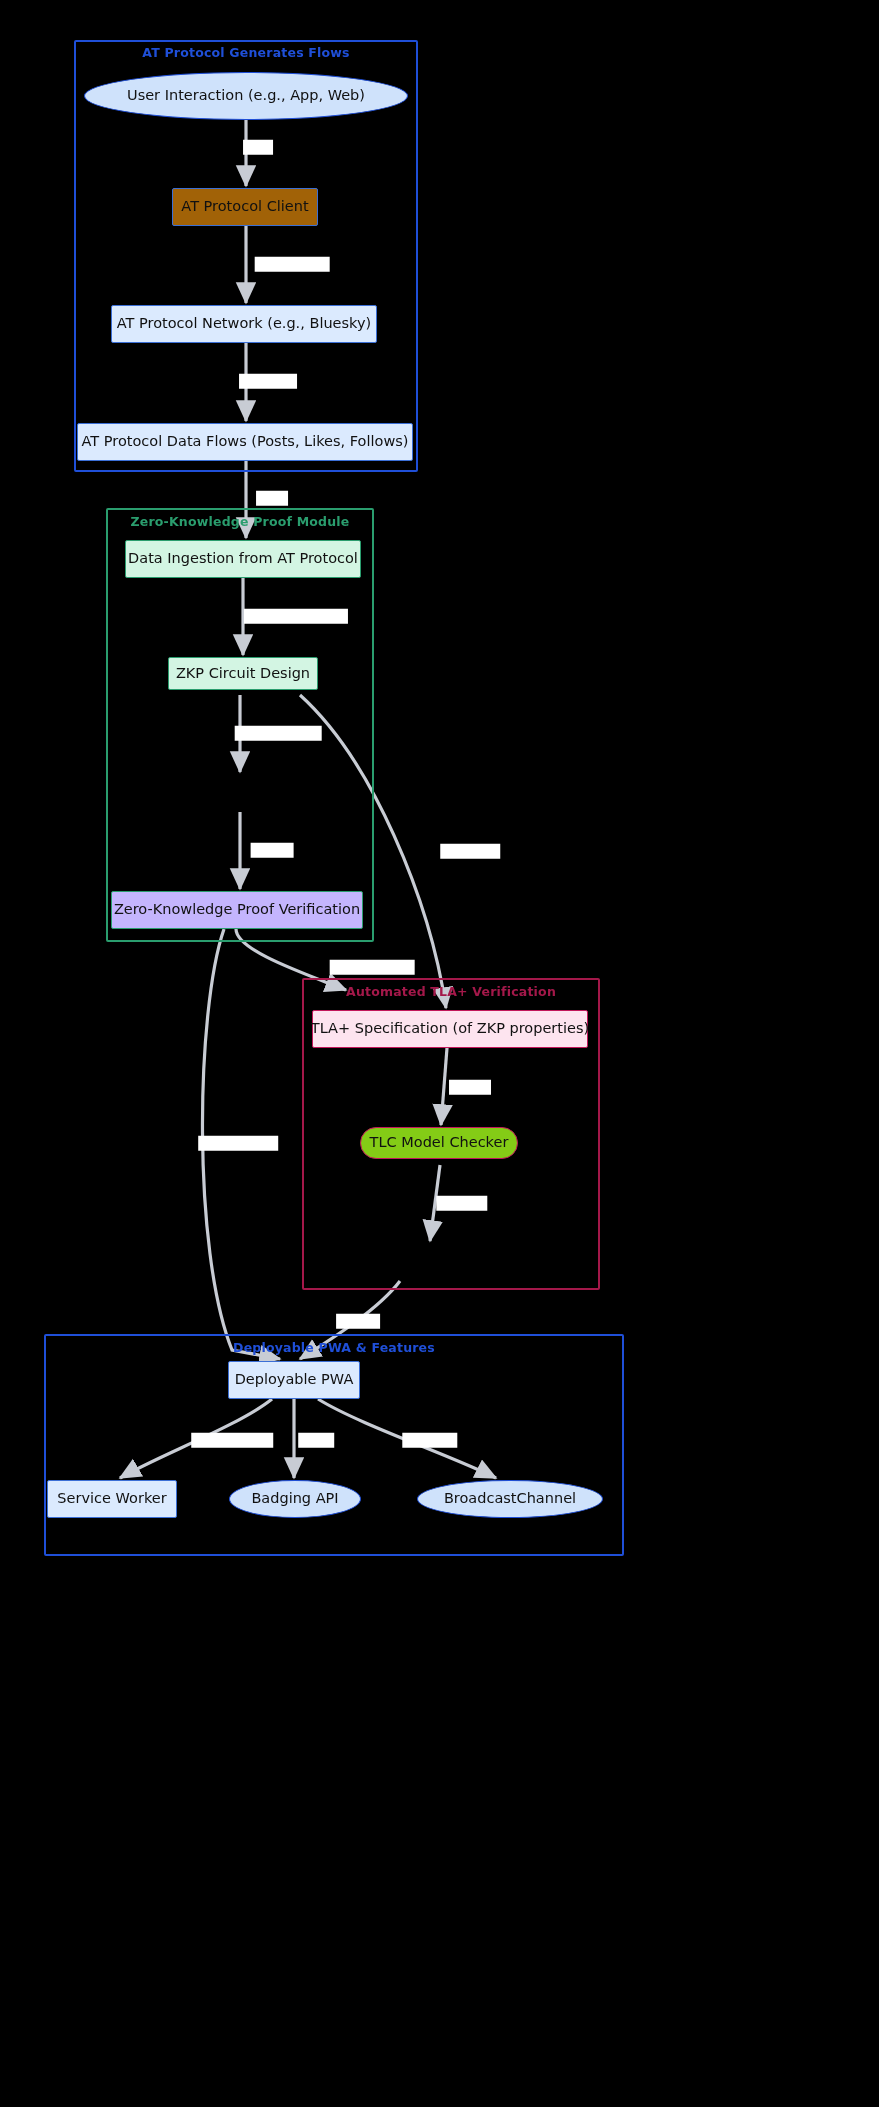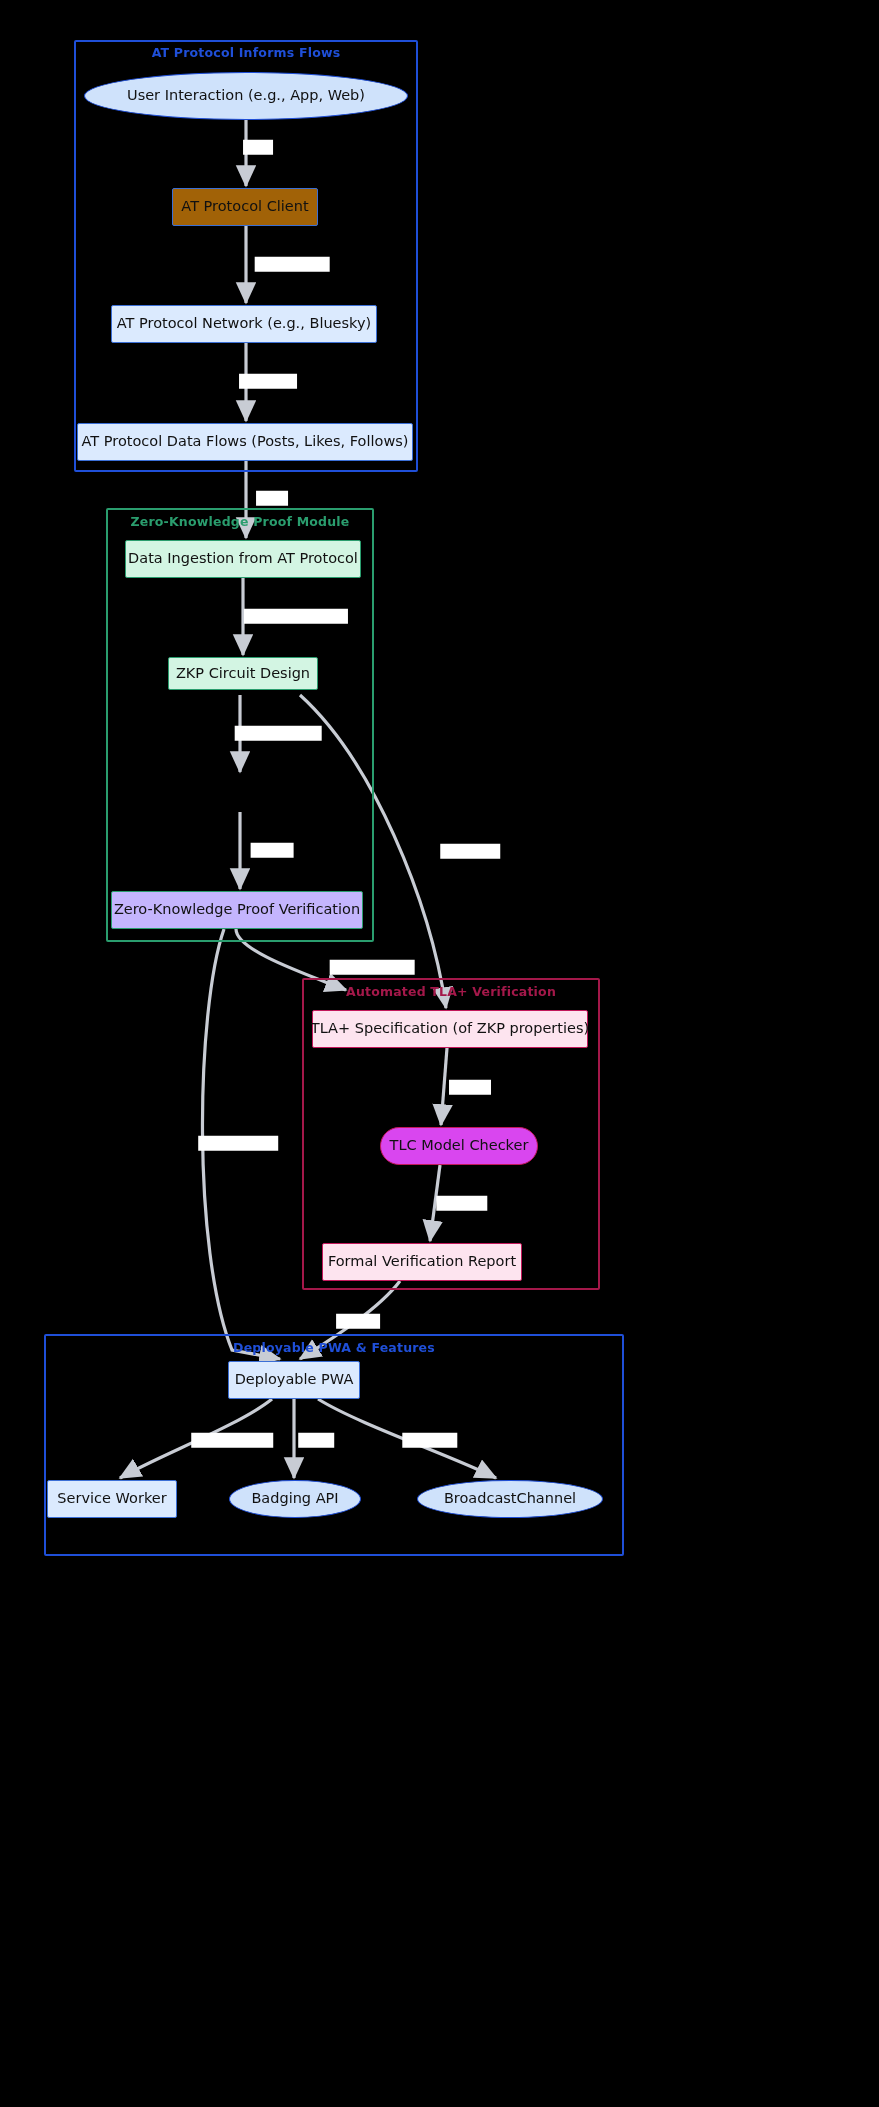--- a/index.html
+++ b/index.html
@@ -41,37 +41,36 @@
       <path class="lk" d="M447,1048 L441,1125" marker-end="url(#arrow)"></path>
       <path class="lk" d="M440,1165 L430,1241" marker-end="url(#arrow)"></path>
       <path class="lk" d="M224,929 C196,1010 192,1250 232,1350 L280,1359" marker-end="url(#arrow)"></path>
       <path class="lk" d="M400,1281 C378,1310 330,1340 300,1359" marker-end="url(#arrow)"></path>
       <path class="lk" d="M272,1399 C240,1425 160,1455 120,1478" marker-end="url(#arrow)"></path>
       <path class="lk" d="M294,1399 L294,1478" marker-end="url(#arrow)"></path>
       <path class="lk" d="M318,1399 C360,1425 450,1455 496,1478" marker-end="url(#arrow)"></path>
     </g>
   </svg>
 <div class="sg" style="left: 74px; top: 40px; width: 344px; height: 432px; border: 2.5px solid rgb(31, 79, 216);"></div>
-    <div class="sg-title" style="left: 246px; top: 45px; color: rgb(31, 79, 216);">AT Protocol Informs Flows</div>
+    <div class="sg-title" style="left: 246px; top: 45px; color: rgb(31, 79, 216);">AT Protocol Generates Flows</div>
     <div class="sg" style="left: 106px; top: 508px; width: 268px; height: 434px; border: 2.5px solid rgb(42, 157, 110);"></div>
     <div class="sg-title" style="left: 240px; top: 514px; color: rgb(42, 157, 110);">Zero-Knowledge Proof Module</div>
     <div class="sg" style="left: 302px; top: 978px; width: 298px; height: 312px; border: 2.5px solid rgb(164, 24, 74);"></div>
     <div class="sg-title" style="left: 451px; top: 984px; color: rgb(164, 24, 74);">Automated TLA+ Verification</div>
     <div class="sg" style="left: 44px; top: 1334px; width: 580px; height: 222px; border: 2.5px solid rgb(31, 79, 216);"></div>
     <div class="sg-title" style="left: 334px; top: 1340px; color: rgb(31, 79, 216);">Deployable PWA &amp; Features</div>
     <div class="node ell" style="left: 84px; top: 72px; width: 324px; height: 48px; background: rgb(207, 226, 251); border: 1.6px solid rgb(31, 79, 216);">User Interaction (e.g., App, Web)</div>
     <div class="node rect" style="left: 172px; top: 188px; width: 146px; height: 38px; background: #a16207; border: 1.6px solid rgb(59, 111, 214);">AT Protocol Client</div>
     <div class="node rect" style="left: 111px; top: 305px; width: 266px; height: 38px; background: rgb(219, 234, 254); border: 1.6px solid rgb(59, 111, 214);">AT Protocol Network (e.g., Bluesky)</div>
     <div class="node rect" style="left: 77px; top: 423px; width: 336px; height: 38px; background: rgb(219, 234, 254); border: 1.6px solid rgb(59, 111, 214);">AT Protocol Data Flows (Posts, Likes, Follows)</div>
     <div class="node rect" style="left: 125px; top: 540px; width: 236px; height: 38px; background: rgb(211, 245, 227); border: 1.6px solid rgb(42, 157, 110); text-align: center;">Data Ingestion from AT Protocol</div>
     <div class="node rect" style="left: 168px; top: 657px; width: 150px; height: 33px; background: rgb(211, 245, 227); border: 1.6px solid rgb(42, 157, 110);">ZKP Circuit Design</div>
     <div class="node rect" style="left: 111px; top: 891px; width: 252px; height: 38px; background: #c4b5fd; border: 1.6px solid rgb(42, 157, 110);">Zero-Knowledge Proof Verification</div>
     <div class="node rect" style="left: 312px; top: 1010px; width: 276px; height: 38px; background: rgb(253, 228, 239); border: 1.6px solid rgb(194, 24, 91);">TLA+ Specification (of ZKP properties)</div>
-    <div class="node stad" style="left: 380px; top: 1127px; width: 158px; height: 38px; background: #d946ef; border: 1.6px solid rgb(194, 24, 91);">TLC Model Checker</div>
-    <div class="node rect" style="left: 322px; top: 1243px; width: 200px; height: 38px; background: rgb(253, 228, 239); border: 1.6px solid rgb(194, 24, 91);">Formal Verification Report</div>
+    <div class="node stad" style="left: 360px; top: 1127px; width: 158px; height: 32px; background: #84cc16; border: 1.6px solid rgb(194, 24, 91);">TLC Model Checker</div>
     <div class="node rect" style="left: 228px; top: 1361px; width: 132px; height: 38px; background: rgb(219, 234, 254); border: 1.6px solid rgb(59, 111, 214);">Deployable PWA</div>
     <div class="node rect" style="left: 47px; top: 1480px; width: 130px; height: 38px; background: rgb(219, 234, 254); border: 1.6px solid rgb(59, 111, 214);">Service Worker</div>
     <div class="node ell" style="left: 229px; top: 1480px; width: 132px; height: 38px; background: rgb(207, 226, 251); border: 1.6px solid rgb(31, 79, 216);">Badging API</div>
     <div class="node ell" style="left: 417px; top: 1480px; width: 186px; height: 38px; background: rgb(207, 226, 251); border: 1.6px solid rgb(31, 79, 216);">BroadcastChannel</div>
     <div class="edge-label" style="left: 258px; top: 147px;">Uses</div>
     <div class="edge-label" style="left: 292px; top: 264px;">Interacts with</div>
     <div class="edge-label" style="left: 268px; top: 381px;">Generates</div>
     <div class="edge-label" style="left: 272px; top: 498px;">Input</div>
     <div class="edge-label" style="left: 296px; top: 616px;">Defines Constraints</div>
     <div class="edge-label" style="left: 278px; top: 733px;">Generates Proof</div>

